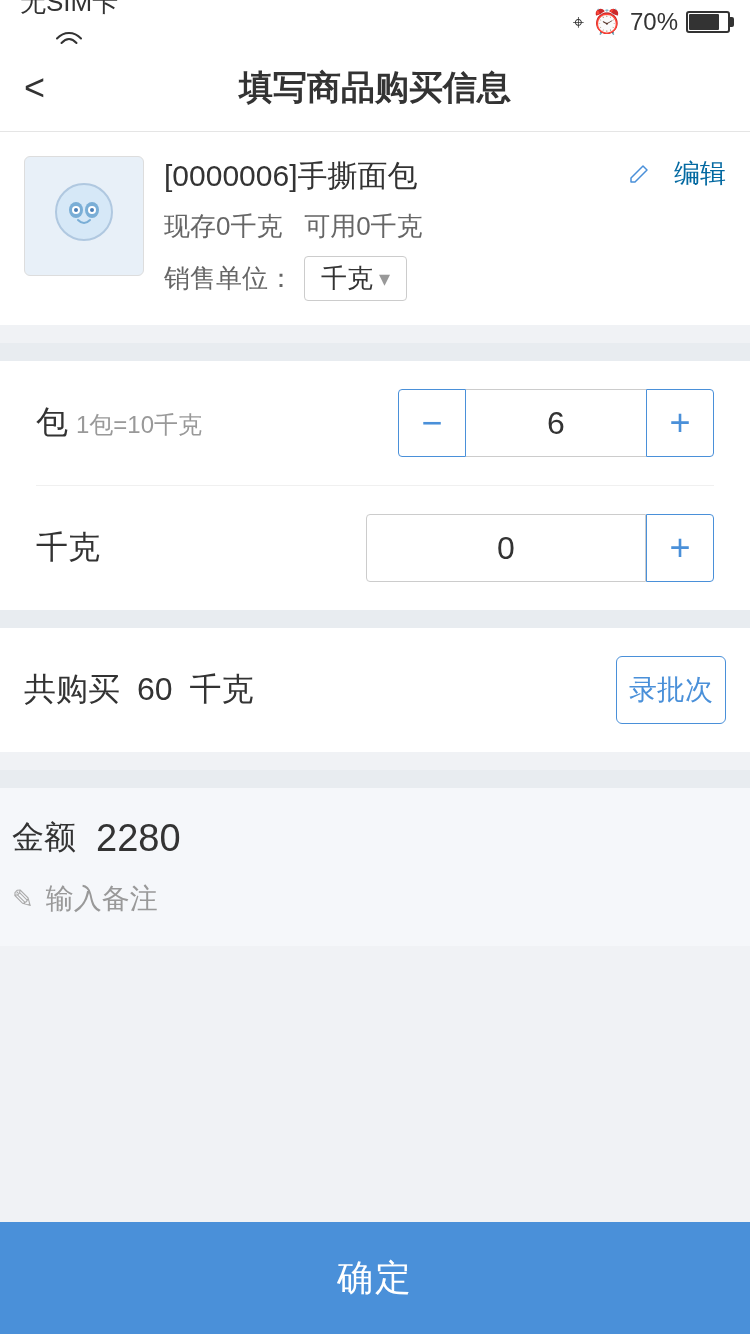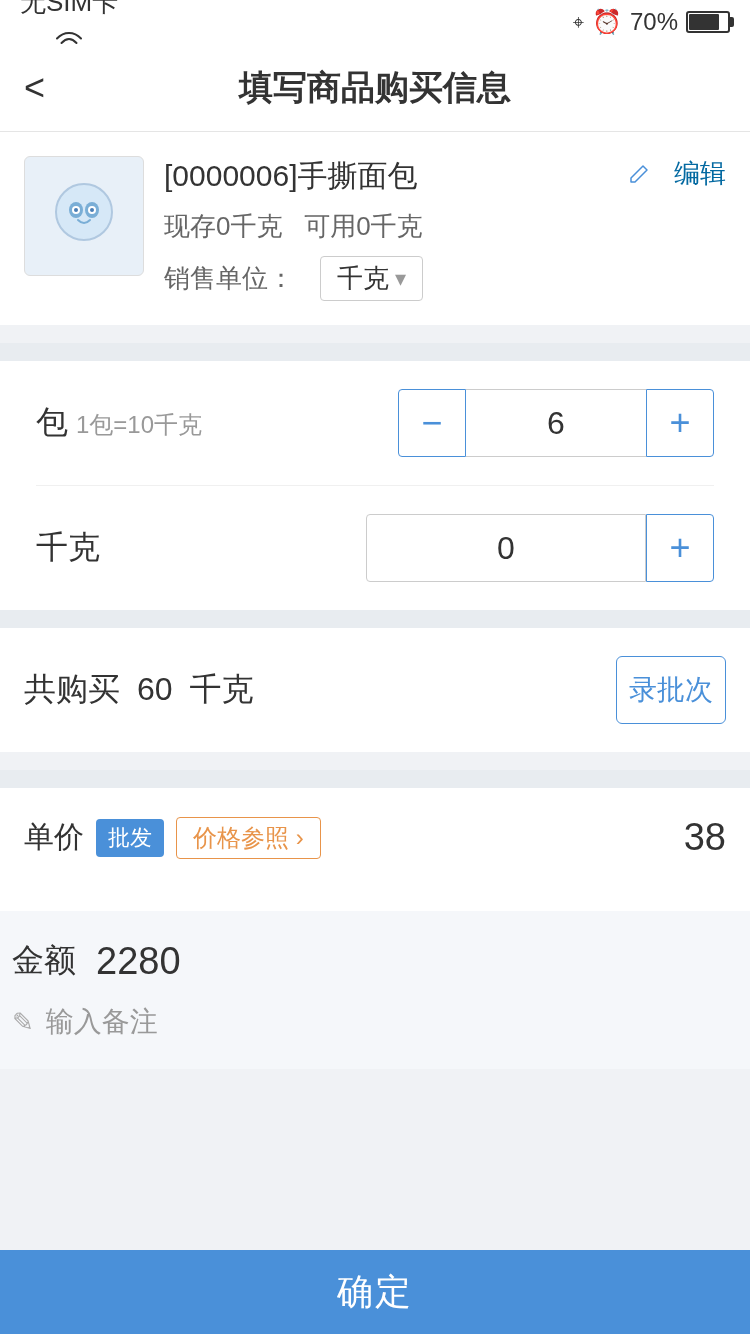--- a/index.html
+++ b/index.html
@@ -87,21 +87,21 @@
     .product-stock {
       font-size: 26px;
       color: #666;
       margin-bottom: 12px;
     }
     .product-unit {
       font-size: 26px;
       color: #666;
       display: flex;
       align-items: center;
-      gap: 26px;
+      gap: 10px;
     }
     .unit-select {
       display: inline-flex;
       align-items: center;
       border: 1px solid #ccc;
       border-radius: 4px;
       padding: 4px 16px;
       font-size: 26px;
       color: #333;
       background: #fff;
@@ -297,21 +297,21 @@
       cursor: pointer;
     }
     .pencil-icon { font-size: 26px; color: #aaa; }
 
     
     .footer {
       position: fixed;
       bottom: 0;
       left: 0;
       width: 750px;
-      height: 84px;
+      height: 112px;
       background: #4a90d9;
       display: flex;
       align-items: center;
       justify-content: center;
       cursor: pointer;
     }
     .confirm-btn {
       color: #fff;
       font-size: 36px;
       font-weight: 500;
@@ -451,30 +451,20 @@
     <span class="total-text">
       <span>共购买</span>
       <span class="total-amount" style="margin:0 8px;">60</span>
       <span>千克</span>
     </span>
     <button class="batch-btn">录批次</button>
   </div>
 
   <div class="divider-thick"></div>
 
-  <div class="price-section">
-    <div class="price-row">
-      <div class="price-label">
-        <span>单价</span>
-        <span class="tag-pifa">批发</span>
-        <span class="tag-price-ref">价格参照 ›</span>
-      </div>
-      <span class="price-value">38</span>
-    </div>
-  </div>
 
   <div class="amount-section">
     <div class="amount-row">
       <span class="amount-label">金额</span>
       <span class="amount-value">2280</span>
     </div>
     <div class="remark-row">
       <span class="pencil-icon">✎</span>
       <span>输入备注</span>
     </div>

